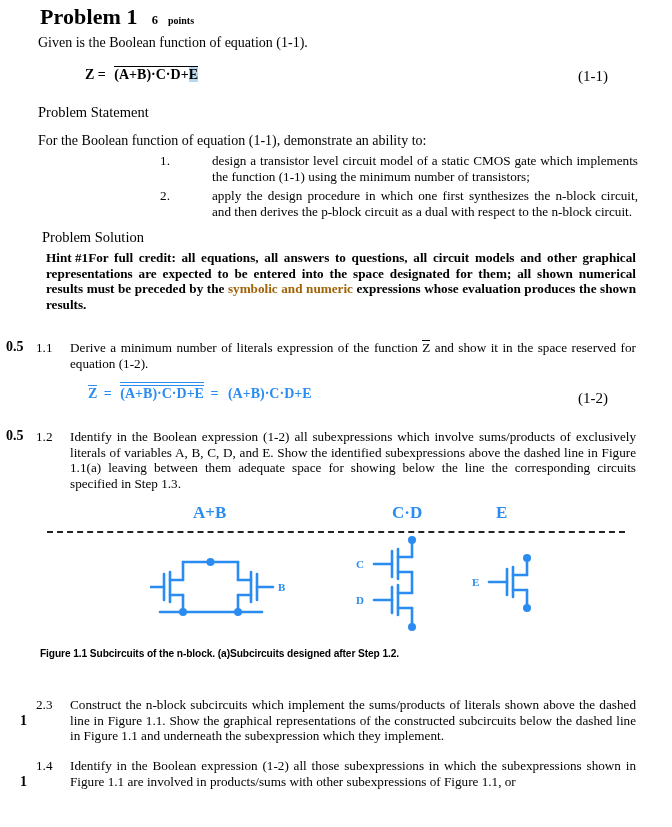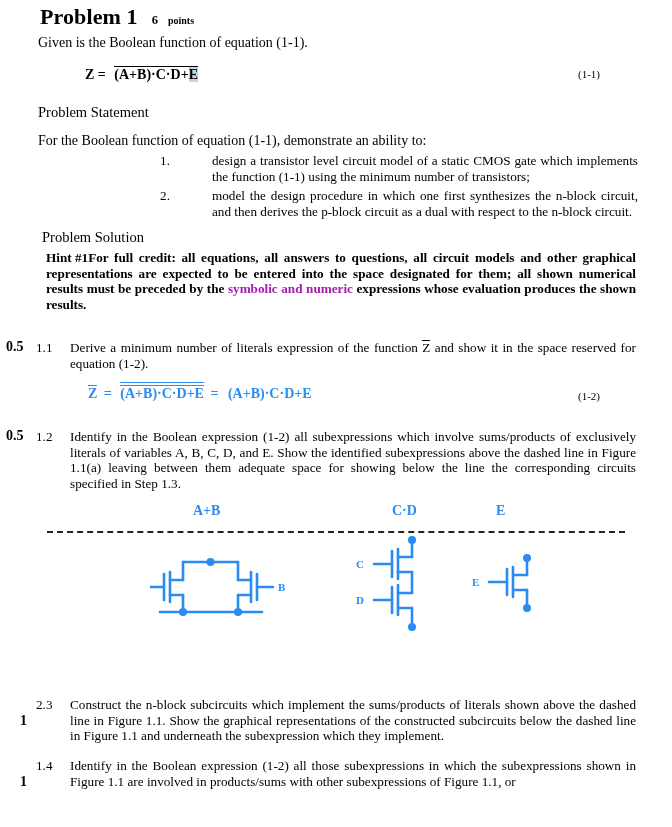--- a/index.html
+++ b/index.html
@@ -62,39 +62,39 @@
 
   
   .eq-wrap {
     position: absolute;
     font-size: 14px;
     font-weight: bold;
     white-space: nowrap;
   }
   .eq-num {
     position: absolute;
-    font-size: 11px;
+    font-size: 15px;
   }
   .ovl {
     border-top: 1.3px solid currentColor;
     padding-top: 0px;
     display: inline-block;
     line-height: 1.08;
   }
   .ovl2 {
     border-top: 1.3px solid currentColor;
     display: inline-block;
     padding-top: 1.6px;
     line-height: 1.08;
   }
   .sel-hl {
     background: #b8d8ee;
   }
   .blue { color: #2a8cf0; }
-  .crimson { color: #a21caf; }
+  .crimson { color: #a16207; }
 
   
   .olist {
     position: absolute;
     font-size: 13.2px;
     line-height: 15.5px;
   }
   .olist .li {
     display: flex;
     margin-bottom: 1px;
@@ -139,21 +139,21 @@
   
   .figure {
     position: absolute;
     left: 0;
     top: 495px;
     width: 672px;
     height: 160px;
   }
   .fig-label {
     position: absolute;
-    font-size: 14px;
+    font-size: 17px;
     font-weight: bold;
     color: #2a8cf0;
   }
   .dashed-line {
     position: absolute;
     left: 47px;
     top: 531px;
     width: 578px;
     border-top: 2.6px dashed #222;
   }
@@ -191,21 +191,21 @@
 
   <div class="body-text" style="left:38px; top:133px; width:600px;">For the Boolean function of equation (1-1), demonstrate an ability to:</div>
 
   <div class="olist" style="left:148px; top:153px; width:490px;">
     <div class="li">
       <span class="marker">1.</span>
       <span class="litext">design a transistor level circuit model of a static CMOS gate which implements the function (1-1) using the minimum number of transistors;</span>
     </div>
     <div class="li" style="margin-top:4px;">
       <span class="marker">2.</span>
-      <span class="litext">model the design procedure in which one first synthesizes the n-block circuit, and then derives the p-block circuit as a dual with respect to the n-block circuit.</span>
+      <span class="litext">apply the design procedure in which one first synthesizes the n-block circuit, and then derives the p-block circuit as a dual with respect to the n-block circuit.</span>
     </div>
   </div>
 
   <div class="section-head" style="left:42px; top:229px;">Problem Solution</div>
 
   <div class="hint" style="left:46px; top:250px; width:590px;">
     <span style="float:left;">Hint #1</span><span>For full credit: all equations, all answers to questions, all circuit models and other graphical representations are expected to be entered into the space designated for them; all shown numerical results must be preceded by the </span><span class="crimson">symbolic and numeric</span><span> expressions whose evaluation produces the shown results.</span>
   </div>
 
 
@@ -319,20 +319,21 @@
       <g fill="#2a8cf0">
         <circle cx="72" cy="8" r="4"></circle>
         <circle cx="72" cy="58" r="4"></circle>
       </g>
       <text x="17" y="36" font-family="Liberation Serif, serif" font-size="11" font-weight="bold" fill="#2a8cf0">E</text>
     </svg>
   </div>
 
   <div class="dashed-line"></div>
 
+  <div class="fig-caption">Figure 1.1 Subcircuits of the n-block. (a)Subcircuits designed after Step 1.2.</div>
 
   <div class="step-no" style="left:36px; top:697px;">2.3</div>
   <div class="margin-mark" style="left:20px; top:713px;">1</div>
   <div class="step" style="left:70px; top:697px; width:566px; text-align:justify;">Construct the n-block subcircuits which implement the sums/products of literals shown above the dashed line in Figure 1.1. Show the graphical representations of the constructed subcircuits below the dashed line in Figure 1.1 and underneath the subexpression which they implement.</div>
 
   <div class="step-no" style="left:36px; top:758px;">1.4</div>
   <div class="margin-mark" style="left:20px; top:774px;">1</div>
   <div class="step" style="left:70px; top:758px; width:566px; text-align:justify;">Identify in the Boolean expression (1-2) all those subexpressions in which the subexpressions shown in Figure 1.1 are involved in products/sums with other subexpressions of Figure 1.1, or</div>
 
 </div>

